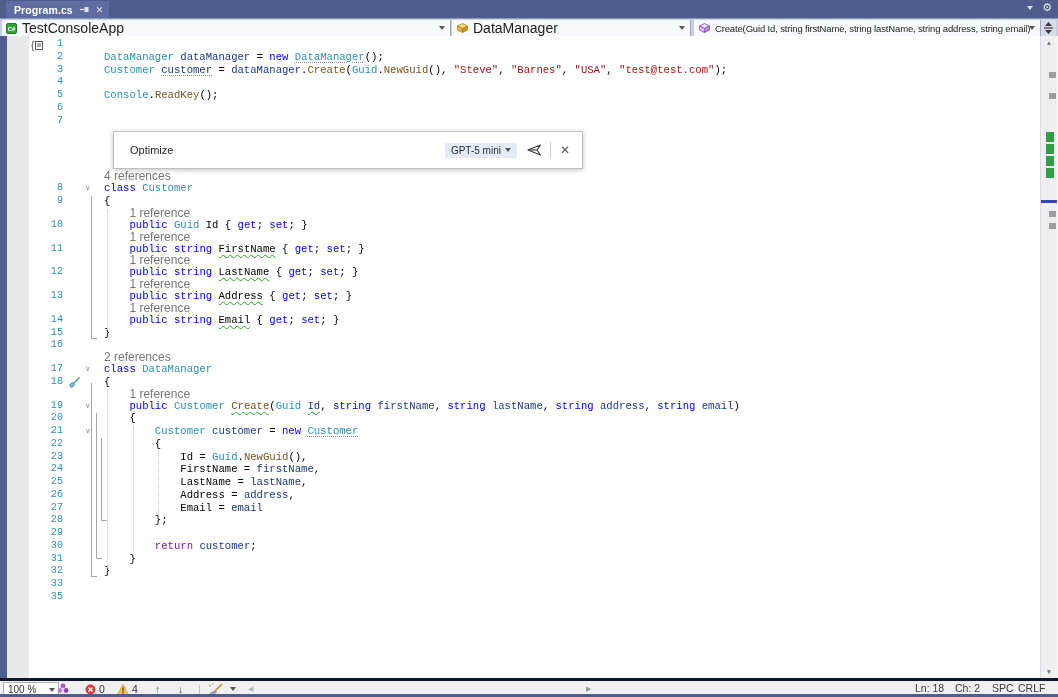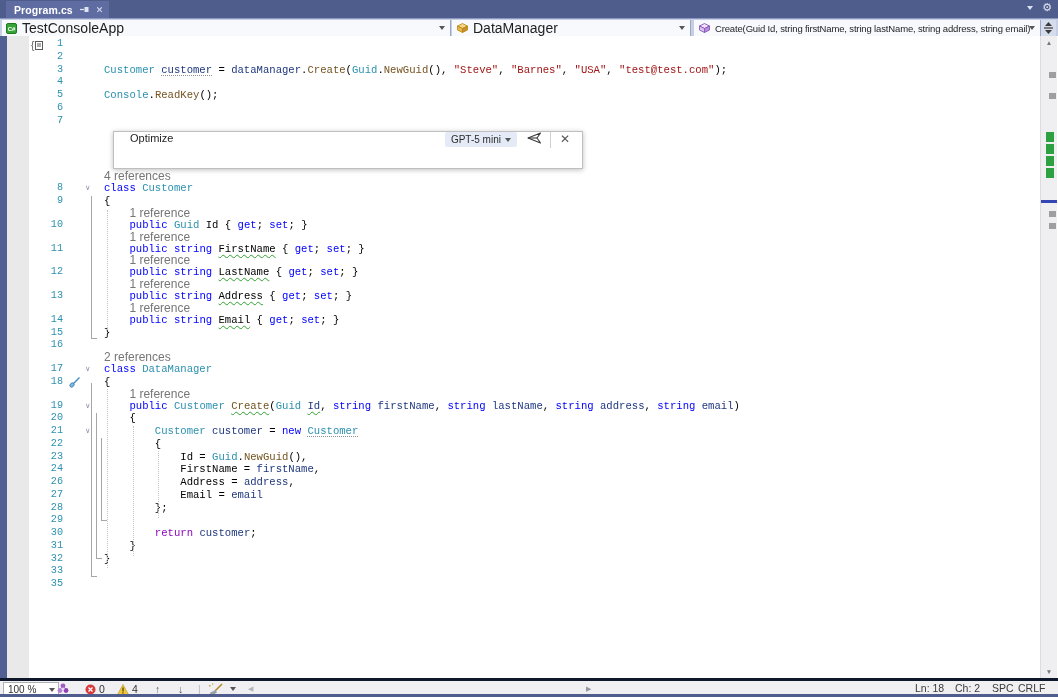--- a/index.html
+++ b/index.html
@@ -51,21 +51,21 @@
 
   .guide{position:absolute;width:0;}
   .guide.dotted{border-left:1px dotted #c4c4c4;}
   .guide.solid{border-left:1px solid #a6a6a6;}
   .guide .foot{position:absolute;left:0;bottom:0;width:5px;height:0;border-bottom:1px solid #a6a6a6;}
 
   
   #widget-row{height:44px;position:relative;}
   #widget-box{position:absolute;left:84px;top:4px;width:468px;height:36px;background:#fff;
               border:1px solid #bfbfbf;box-shadow:0 1px 5px rgba(0,0,0,.25);
-              display:flex;align-items:flex-start;}
+              display:flex;align-items:center;}
   #widget-box .prompt{font-size:11px;color:#1e1e1e;margin-left:16px;flex:1;}
   #model-pill{display:flex;align-items:center;gap:4px;background:#e4ebf7;border-radius:2px;
               padding:2px 6px;font-size:10px;color:#2c2c2c;}
   #send-btn{margin:0 8px 0 10px;display:flex;align-items:center;}
   #widget-div{width:1px;height:16px;background:#d0d0d0;}
   #widget-close{margin:0 12px 0 9px;color:#555;font-size:12px;}
 
   
   .penwrap{position:absolute;left:39px;top:0px;}
 
@@ -151,21 +151,21 @@
     <div id="outline-glyph">
       <span>{</span>
       <svg width="8" height="9" viewBox="0 0 8 9">
           <rect x="0.5" y="0.5" width="7" height="8" fill="#fff" stroke="#5a5a5a"></rect>
           <line x1="2" y1="3" x2="6" y2="3" stroke="#5a5a5a"></line>
           <line x1="2" y1="5" x2="6" y2="5" stroke="#5a5a5a"></line>
         </svg>
     </div>
     <div id="code-surface">
         <div class="row"><span class="ln">1</span><span class="chev"></span><span class="codeline"></span></div>
-        <div class="row"><span class="ln">2</span><span class="chev"></span></div>
+        <div class="row"><span class="ln">2</span><span class="chev"></span><span class="codeline"><span class="tk-t">DataManager</span><span class="tk-p"> </span><span class="tk-v">dataManager</span><span class="tk-p"> = </span><span class="tk-k">new</span><span class="tk-p"> </span><span class="tk-t u-dots">DataManager</span><span class="tk-p">();</span></span></div>
         <div class="row"><span class="ln">3</span><span class="chev"></span><span class="codeline"><span class="tk-t">Customer</span><span class="tk-p"> </span><span class="tk-v u-dots">customer</span><span class="tk-p"> = </span><span class="tk-v">dataManager</span><span class="tk-p">.</span><span class="tk-m">Create</span><span class="tk-p">(</span><span class="tk-t">Guid</span><span class="tk-p">.</span><span class="tk-m">NewGuid</span><span class="tk-p">(), </span><span class="tk-s">"Steve"</span><span class="tk-p">, </span><span class="tk-s">"Barnes"</span><span class="tk-p">, </span><span class="tk-s">"USA"</span><span class="tk-p">, </span><span class="tk-s">"test@test.com"</span><span class="tk-p">);</span></span></div>
         <div class="row"><span class="ln">4</span><span class="chev"></span><span class="codeline"></span></div>
         <div class="row"><span class="ln">5</span><span class="chev"></span><span class="codeline"><span class="tk-t">Console</span><span class="tk-p">.</span><span class="tk-m">ReadKey</span><span class="tk-p">();</span></span></div>
         <div class="row"><span class="ln">6</span><span class="chev"></span><span class="codeline"></span></div>
         <div class="row"><span class="ln">7</span><span class="chev"></span><span class="codeline"></span></div>
         <div id="widget-row">
     <div id="widget-box">
       <span class="prompt">Optimize</span>
       <span id="model-pill">
         <span>GPT-5 mini</span>
@@ -202,20 +202,21 @@
               <line x1="11.5" y1="1.5" x2="5" y2="8" stroke="#4a90c4" stroke-width="1.4"></line>
               <ellipse cx="4" cy="9" rx="2.4" ry="1.9" transform="rotate(-45 4 9)" fill="#7db8dd" stroke="#3b79a8" stroke-width="0.8"></ellipse>
             </svg></span><span class="codeline"><span class="tk-p">{</span></span></div>
         <div class="row lensrow"><span class="lenstext" style="margin-left: 100.4px;">1 reference</span></div>
         <div class="row"><span class="ln">19</span><span class="chev"><span class="v">∨</span></span><span class="codeline"><span class="tk-p">    </span><span class="tk-k">public</span><span class="tk-p"> </span><span class="tk-t">Customer</span><span class="tk-p"> </span><span class="tk-m u-wavy">Create</span><span class="tk-p">(</span><span class="tk-t">Guid</span><span class="tk-p"> </span><span class="tk-v u-wavy">Id</span><span class="tk-p">, </span><span class="tk-k">string</span><span class="tk-p"> </span><span class="tk-v">firstName</span><span class="tk-p">, </span><span class="tk-k">string</span><span class="tk-p"> </span><span class="tk-v">lastName</span><span class="tk-p">, </span><span class="tk-k">string</span><span class="tk-p"> </span><span class="tk-v">address</span><span class="tk-p">, </span><span class="tk-k">string</span><span class="tk-p"> </span><span class="tk-v">email</span><span class="tk-p">)</span></span></div>
         <div class="row"><span class="ln">20</span><span class="chev"></span><span class="codeline"><span class="tk-p">    {</span></span></div>
         <div class="row"><span class="ln">21</span><span class="chev"><span class="v">∨</span></span><span class="codeline"><span class="tk-p">        </span><span class="tk-t">Customer</span><span class="tk-p"> </span><span class="tk-v">customer</span><span class="tk-p"> = </span><span class="tk-k">new</span><span class="tk-p"> </span><span class="tk-t u-dots">Customer</span></span></div>
         <div class="row"><span class="ln">22</span><span class="chev"></span><span class="codeline"><span class="tk-p">        {</span></span></div>
         <div class="row"><span class="ln">23</span><span class="chev"></span><span class="codeline"><span class="tk-p">            Id = </span><span class="tk-t">Guid</span><span class="tk-p">.</span><span class="tk-m">NewGuid</span><span class="tk-p">(),</span></span></div>
         <div class="row"><span class="ln">24</span><span class="chev"></span><span class="codeline"><span class="tk-p">            FirstName = </span><span class="tk-v">firstName</span><span class="tk-p">,</span></span></div>
+        <div class="row"><span class="ln">25</span><span class="chev"></span><span class="codeline"><span class="tk-p">            LastName = </span><span class="tk-v">lastName</span><span class="tk-p">,</span></span></div>
         <div class="row"><span class="ln">26</span><span class="chev"></span><span class="codeline"><span class="tk-p">            Address = </span><span class="tk-v">address</span><span class="tk-p">,</span></span></div>
         <div class="row"><span class="ln">27</span><span class="chev"></span><span class="codeline"><span class="tk-p">            Email = </span><span class="tk-v">email</span></span></div>
         <div class="row"><span class="ln">28</span><span class="chev"></span><span class="codeline"><span class="tk-p">        };</span></span></div>
         <div class="row"><span class="ln">29</span><span class="chev"></span><span class="codeline"></span></div>
         <div class="row"><span class="ln">30</span><span class="chev"></span><span class="codeline"><span class="tk-p">        </span><span class="tk-c">return</span><span class="tk-p"> </span><span class="tk-v">customer</span><span class="tk-p">;</span></span></div>
         <div class="row"><span class="ln">31</span><span class="chev"></span><span class="codeline"><span class="tk-p">    }</span></span></div>
         <div class="row"><span class="ln">32</span><span class="chev"></span><span class="codeline"><span class="tk-p">}</span></span></div>
         <div class="row"><span class="ln">33</span><span class="chev"></span><span class="codeline"></span></div>
         <div class="row"><span class="ln">35</span><span class="chev"></span><span class="codeline"></span></div>
       </div>

